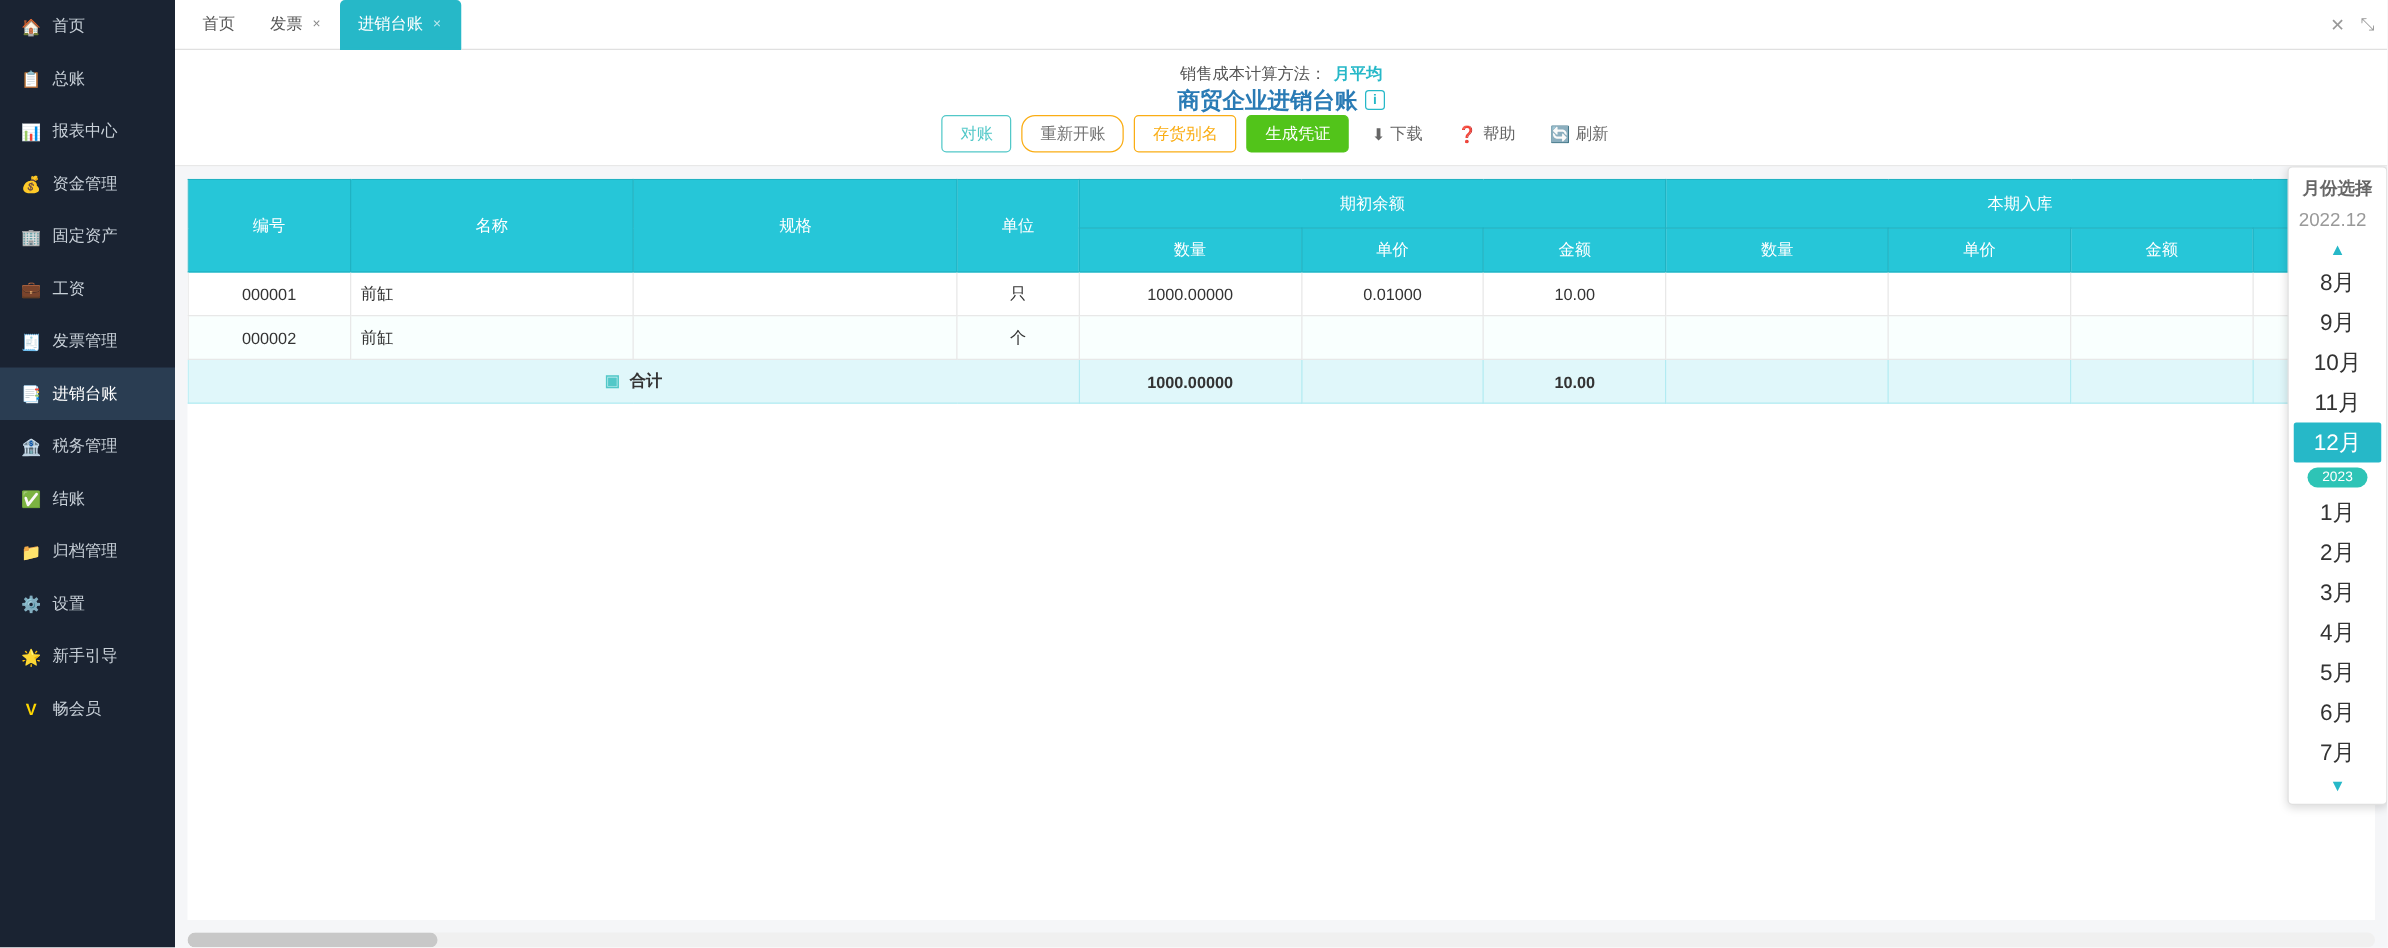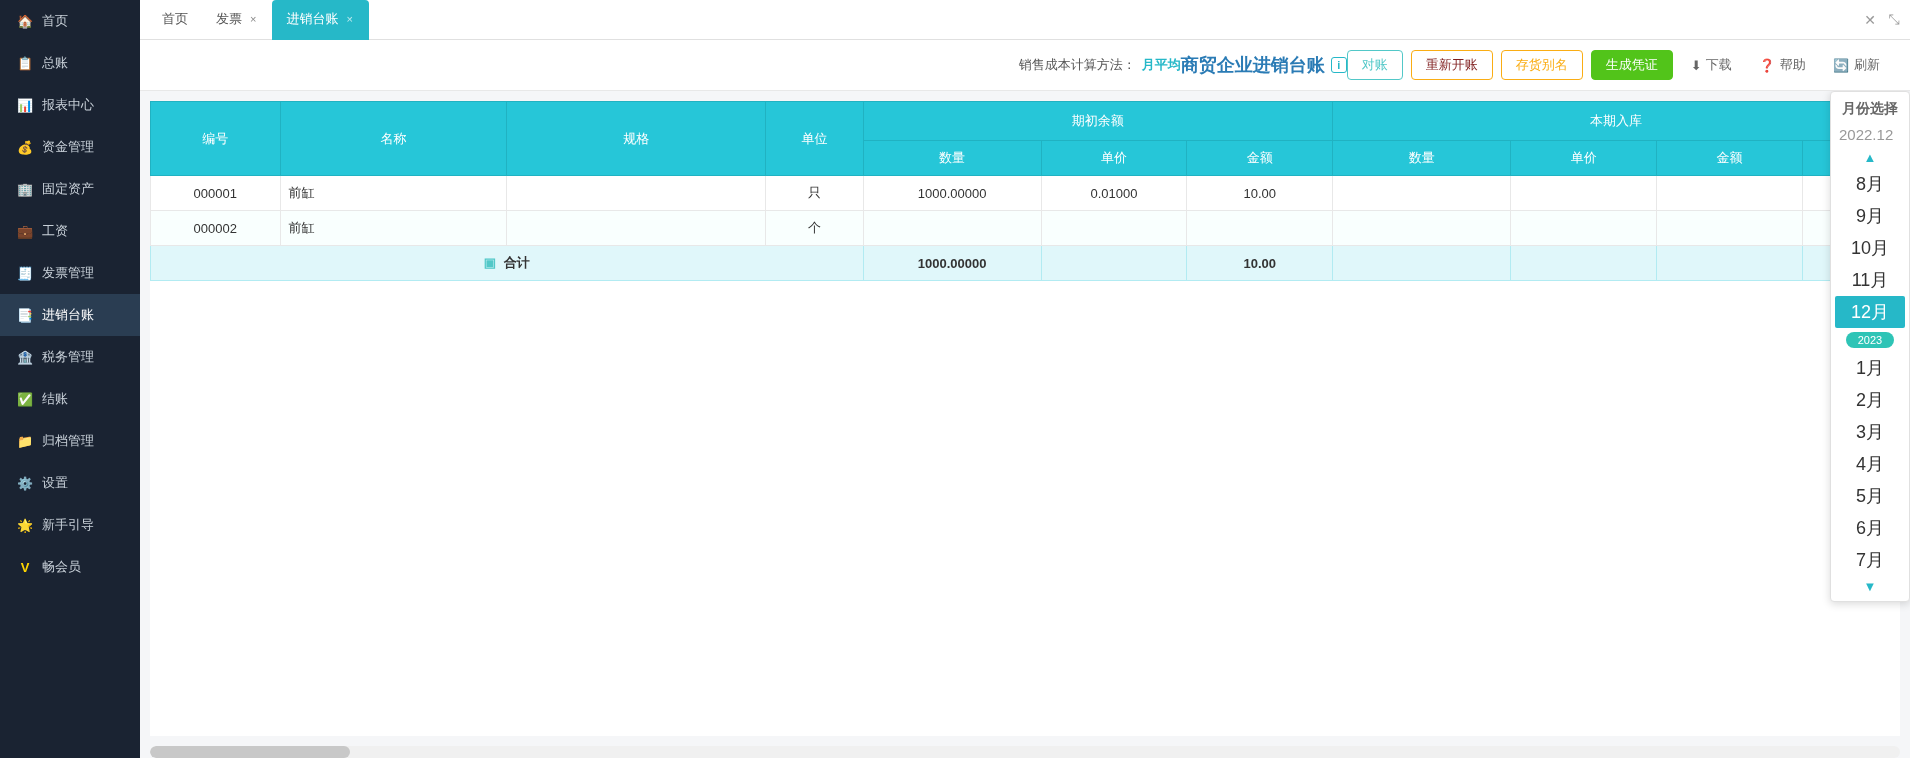--- a/index.html
+++ b/index.html
@@ -103,22 +103,23 @@
       padding: 0;
     }
 
     
     .toolbar {
       display: flex;
       align-items: center;
       padding: 10px 20px;
       background: #fff;
       border-bottom: 1px solid #e8e8e8;
-      justify-content: flex-end;
+      justify-content: space-between;
       flex-shrink: 0;
+      flex-direction: column;
     }
     .toolbar-left {
       display: flex;
       align-items: center;
       gap: 6px;
       font-size: 13px;
       color: #555;
     }
     .toolbar-title {
       font-size: 18px;
@@ -393,21 +394,21 @@
       <div class="toolbar-left">
         <span>销售成本计算方法：</span>
         <span style="color:#26b8c8;font-weight:bold;">月平均</span>
       </div>
       <div class="toolbar-title">
         <span>商贸企业进销台账</span>
         <span class="info-icon">i</span>
       </div>
       <div class="toolbar-right">
         <button class="btn btn-info">对账</button>
-        <button class="btn" style="border-color:#faad14;color:#7f1d1d;">重新开账</button>
+        <button class="btn" style="border-color:#faad14;color:#737373;border-radius:11px;">重新开账</button>
         <button class="btn" style="border-color:#faad14;color:#faad14;">存货别名</button>
         <button class="btn btn-primary">生成凭证</button>
         <button class="btn-icon">
           <span>⬇</span>
           <span>下载</span>
         </button>
         <button class="btn-icon">
           <span>❓</span>
           <span>帮助</span>
         </button>

